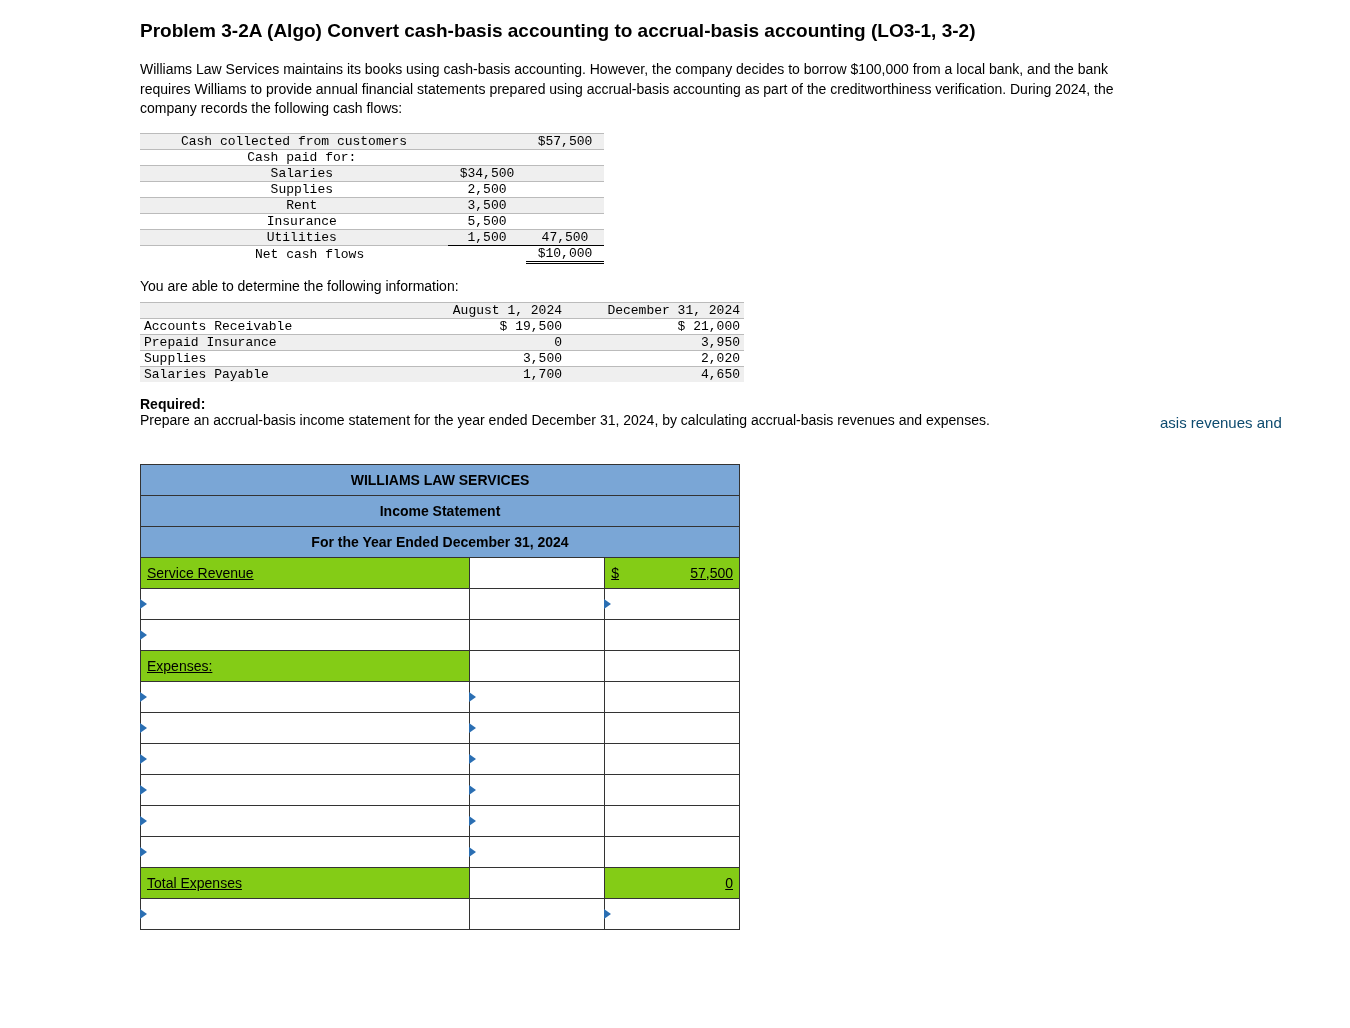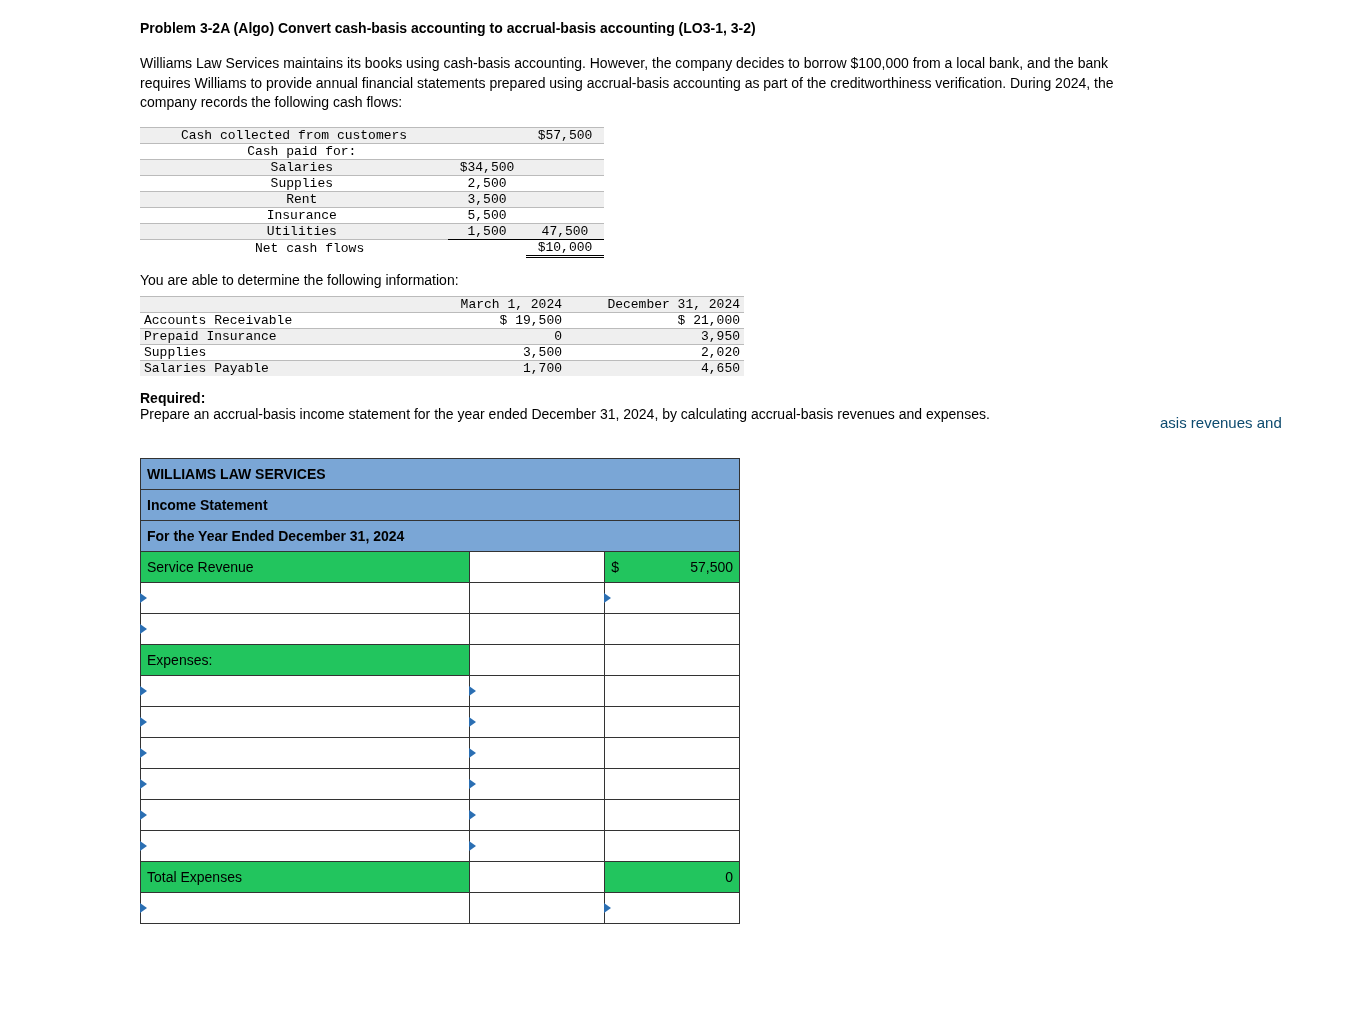--- a/index.html
+++ b/index.html
@@ -5,21 +5,21 @@
   body {
     font-family: Arial, Helvetica, sans-serif;
     font-size: 14px;
     color: #000;
     background: #fff;
     margin: 0;
     padding: 20px 0 0 140px;
   }
   .title {
     font-weight: bold;
-    font-size: 14px;
+    font-size: 19px;
     margin-bottom: 18px;
   }
   .paragraph {
     max-width: 1000px;
     line-height: 1.4;
     margin-bottom: 14px;
   }
 
   
   .mono-table {
@@ -81,25 +81,26 @@
     font-size: 14px;
   }
   .is-table td, .is-table th {
     border: 1px solid #333;
     height: 26px;
     padding: 2px 6px;
   }
   .is-header {
     background: #7aa6d6;
     font-weight: bold;
+    text-align: center;
   }
   .label-cell  { width: 55%; text-align: left; }
   .amt-cell    { width: 22.5%; text-align: right; }
   .amt2-cell   { width: 22.5%; text-align: right; }
-  .is-readonly { background: #22c55e; }
+  .is-readonly { background: #84cc16; text-decoration: underline; }
   .dropdown-cell { position: relative; padding: 0; }
   .dropdown-cell .arrow {
     position: absolute;
     left: -1px;
     top: 50%;
     transform: translateY(-50%);
     width: 0; height: 0;
     border-top: 5px solid transparent;
     border-bottom: 5px solid transparent;
     border-left: 7px solid #2b6fb3;
@@ -159,21 +160,21 @@
       </tr>
 </tbody>
   </table>
 
 <div class="subhead">You are able to determine the following information:</div>
 
 <table class="balances-table">
   <tbody>
       <tr class="bal-shade">
     <th class="label" style="width:250px"></th>
-    <th style="width:160px">March 1, 2024</th>
+    <th style="width:160px">August 1, 2024</th>
     <th style="width:170px">December 31, 2024</th>
   </tr>
   <tr>
         <td class="label">Accounts Receivable</td>
         <td>$ 19,500</td>
         <td>$ 21,000</td>
       </tr>
   <tr class="bal-shade">
         <td class="label">Prepaid Insurance</td>
         <td>0</td>

